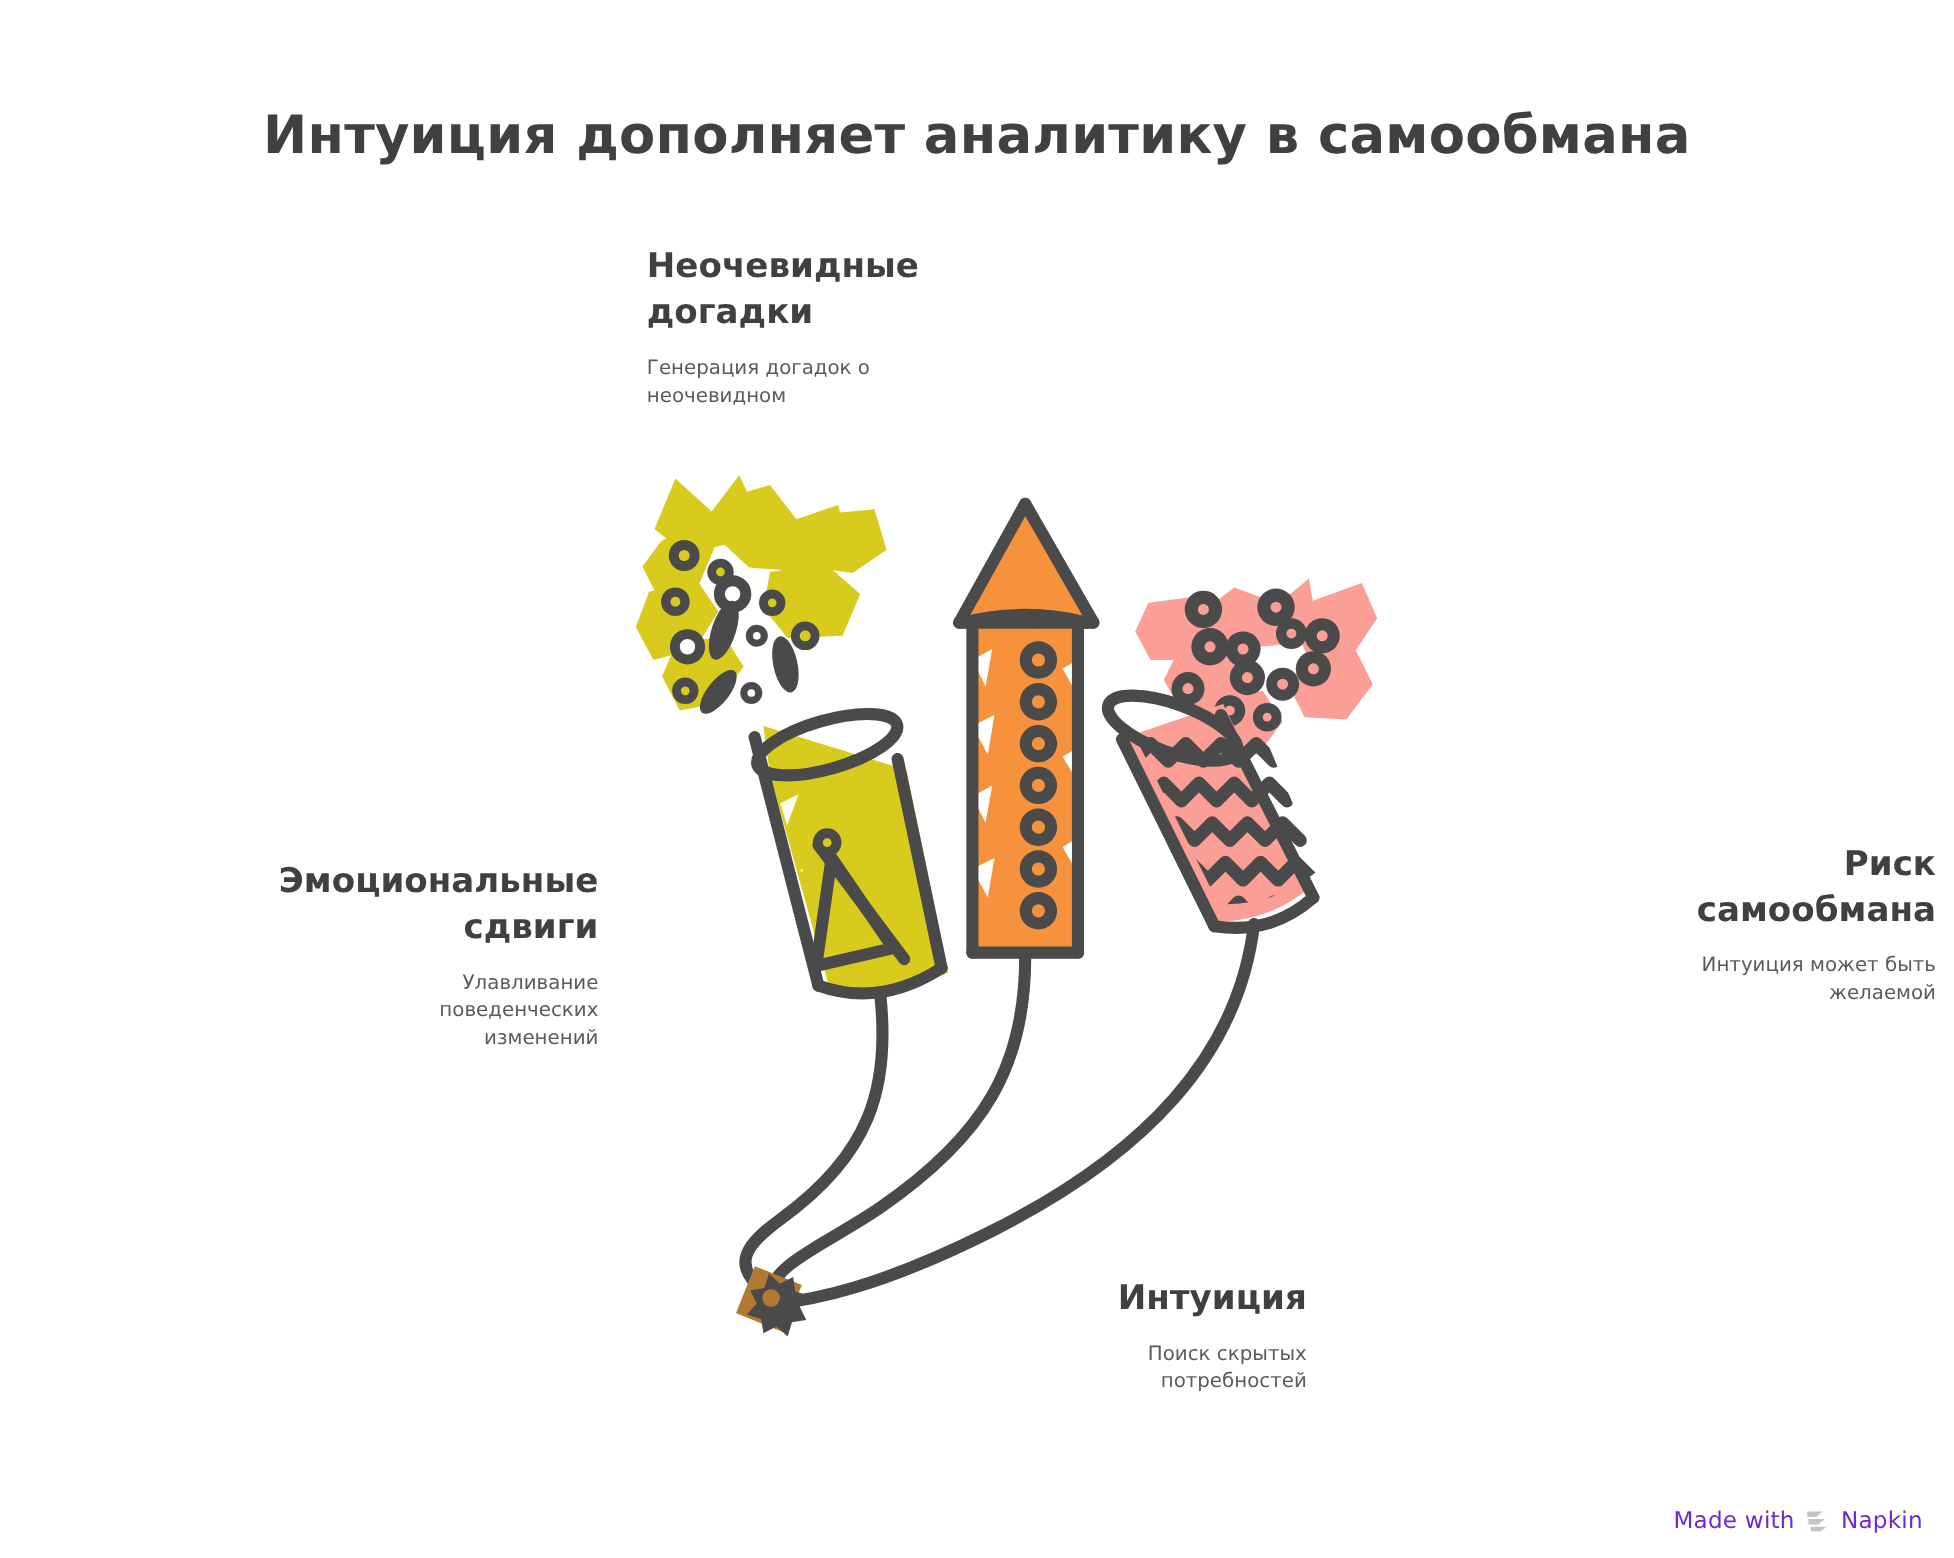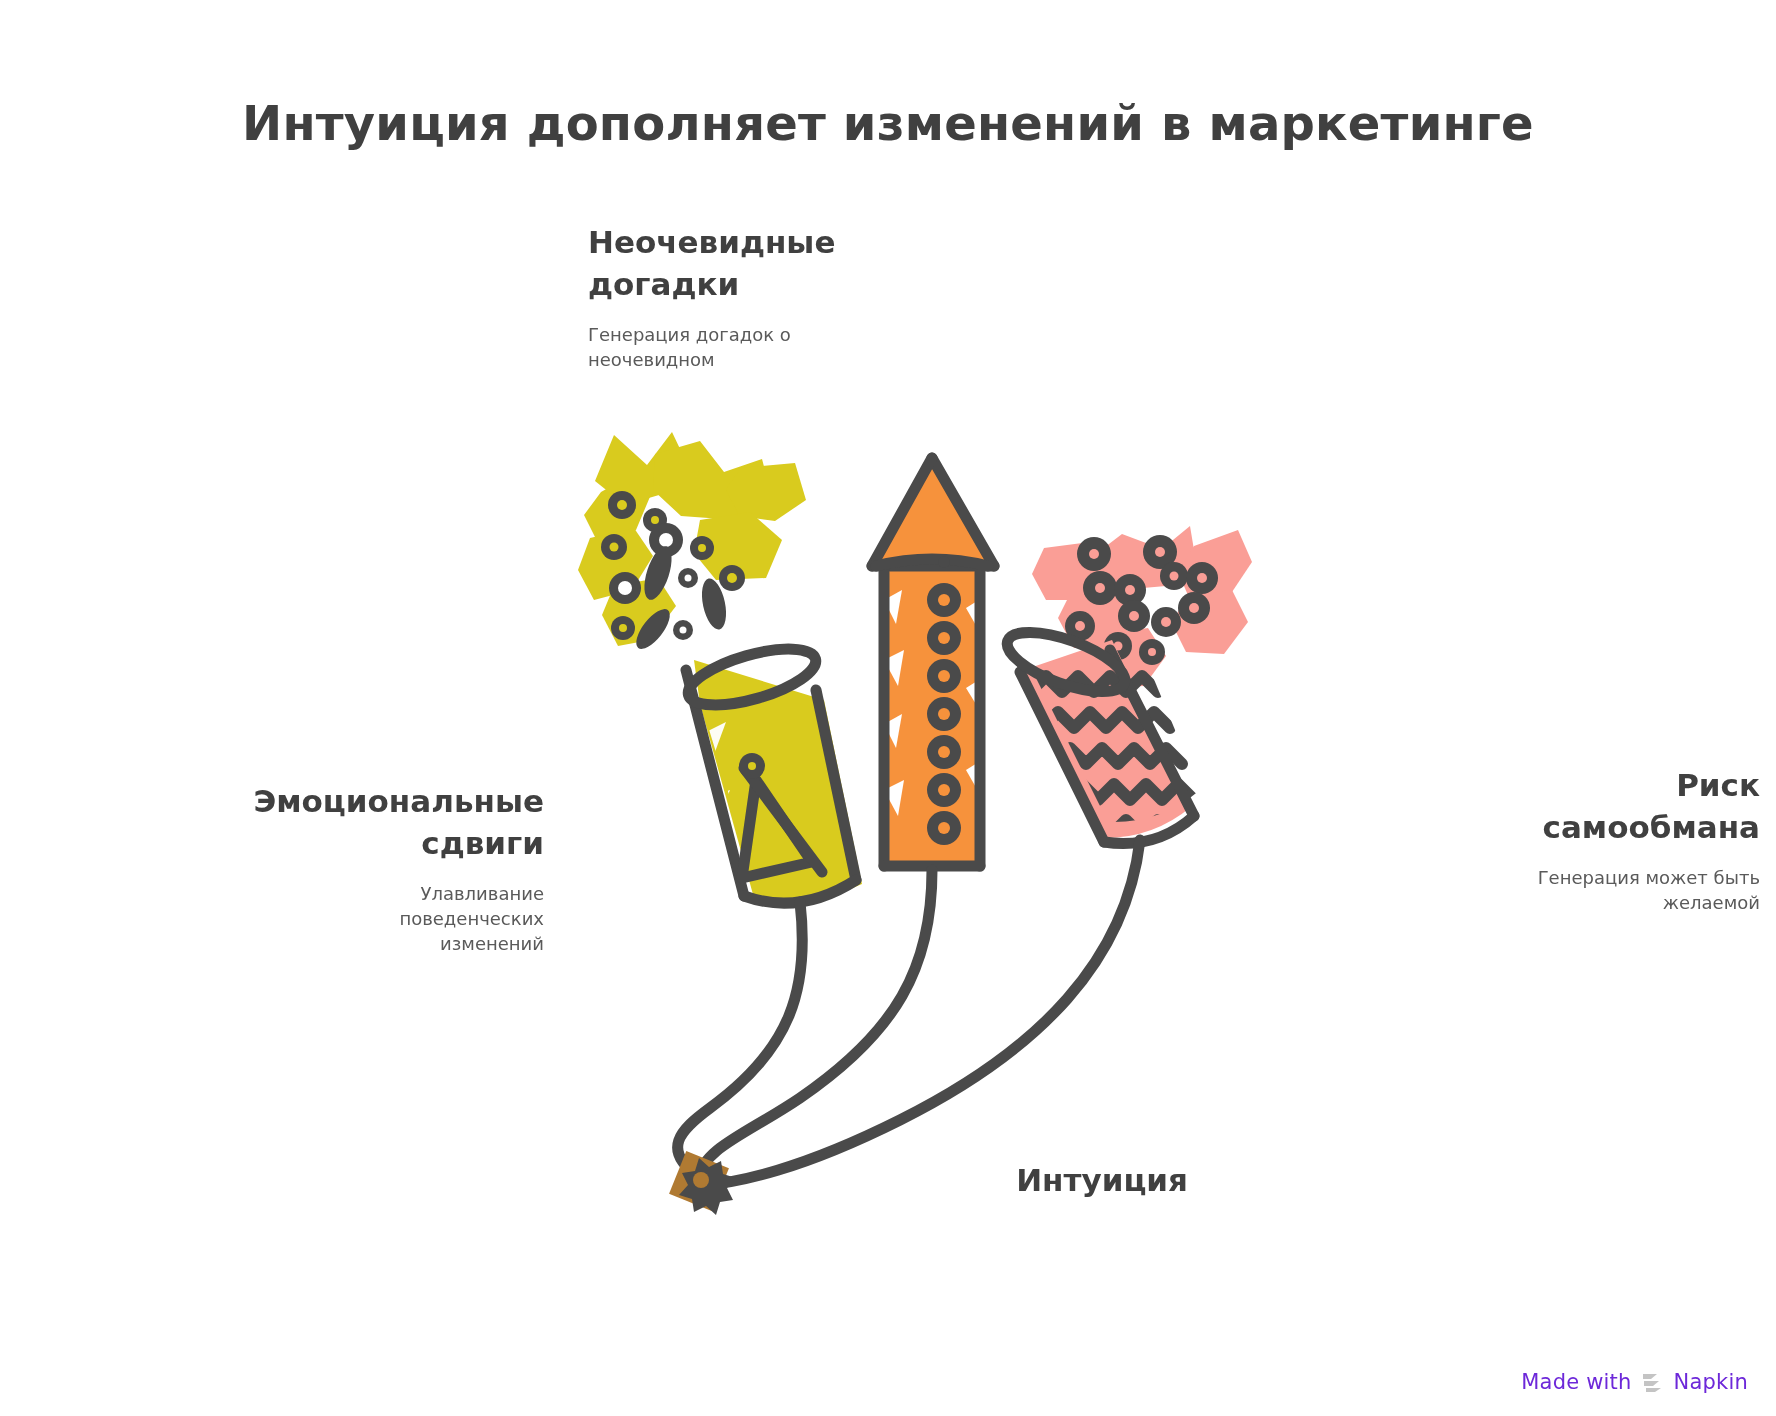--- a/index.html
+++ b/index.html
@@ -302,46 +302,48 @@
     <path d="M1140 840 C 1126 960, 1040 1050, 900 1120 C 800 1170, 740 1182, 700 1186"></path>
   </g>
 
   <g>
     <rect x="676" y="1158" width="46" height="46" fill="#B07A32" transform="rotate(22 699 1181)"></rect>
     <path d="M699 1158 l10 9 l12 -6 l2 13 l13 4 l-9 10 l6 12 l-13 2 l-4 13 l-10 -9 l-12 6 l-2 -13 l-13 -4 l9 -10 l-6 -12 l13 -2 Z" fill="#4A4A4A"></path>
     <circle cx="701" cy="1180" r="8" fill="#B07A32"></circle>
   </g>
 </svg>
 
-<div class="page-title">Интуиция дополняет изменений в маркетинге</div>
+<div class="page-title">Интуиция дополняет аналитику в самообмана</div>
 
 <div class="node" id="node-top">
   <div class="node-title">Неочевидные
 догадки</div>
   <div class="node-desc">Генерация догадок о
 неочевидном</div>
 </div>
 
 <div class="node" id="node-left">
   <div class="node-title">Эмоциональные
 сдвиги</div>
   <div class="node-desc">Улавливание
 поведенческих
 изменений</div>
 </div>
 
 <div class="node" id="node-right">
   <div class="node-title">Риск
 самообмана</div>
-  <div class="node-desc">Генерация может быть
+  <div class="node-desc">Интуиция может быть
 желаемой</div>
 </div>
 
 <div class="node" id="node-bottom">
   <div class="node-title">Интуиция</div>
+  <div class="node-desc">Поиск скрытых
+потребностей</div>
 </div>
 
 <div class="watermark">
   <span>Made with</span>
   <span>
     <svg width="24" height="22" viewBox="0 0 24 22" xmlns="http://www.w3.org/2000/svg" aria-hidden="true">
       <path d="M2 3 L16 3 L10 8 L2 8 Z" fill="#c4c4c4"></path>
       <path d="M3 10 L18 10 L12 15 L3 15 Z" fill="#c4c4c4"></path>
       <path d="M5 17 L20 17 L14 21 L5 21 Z" fill="#c4c4c4"></path>
     </svg>

